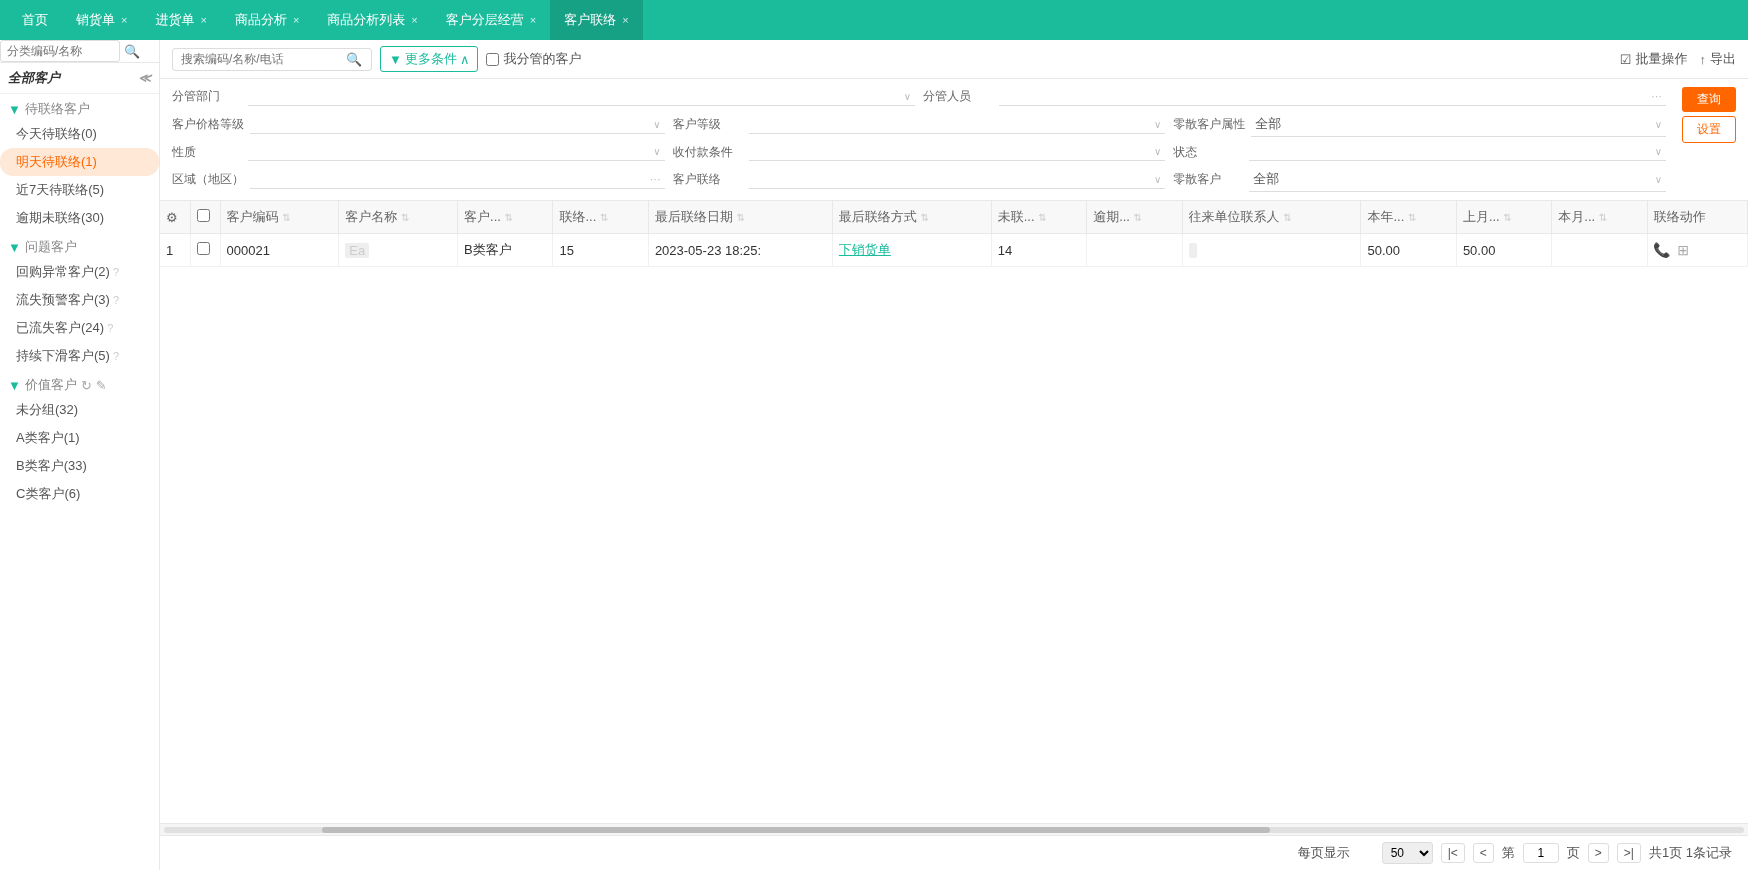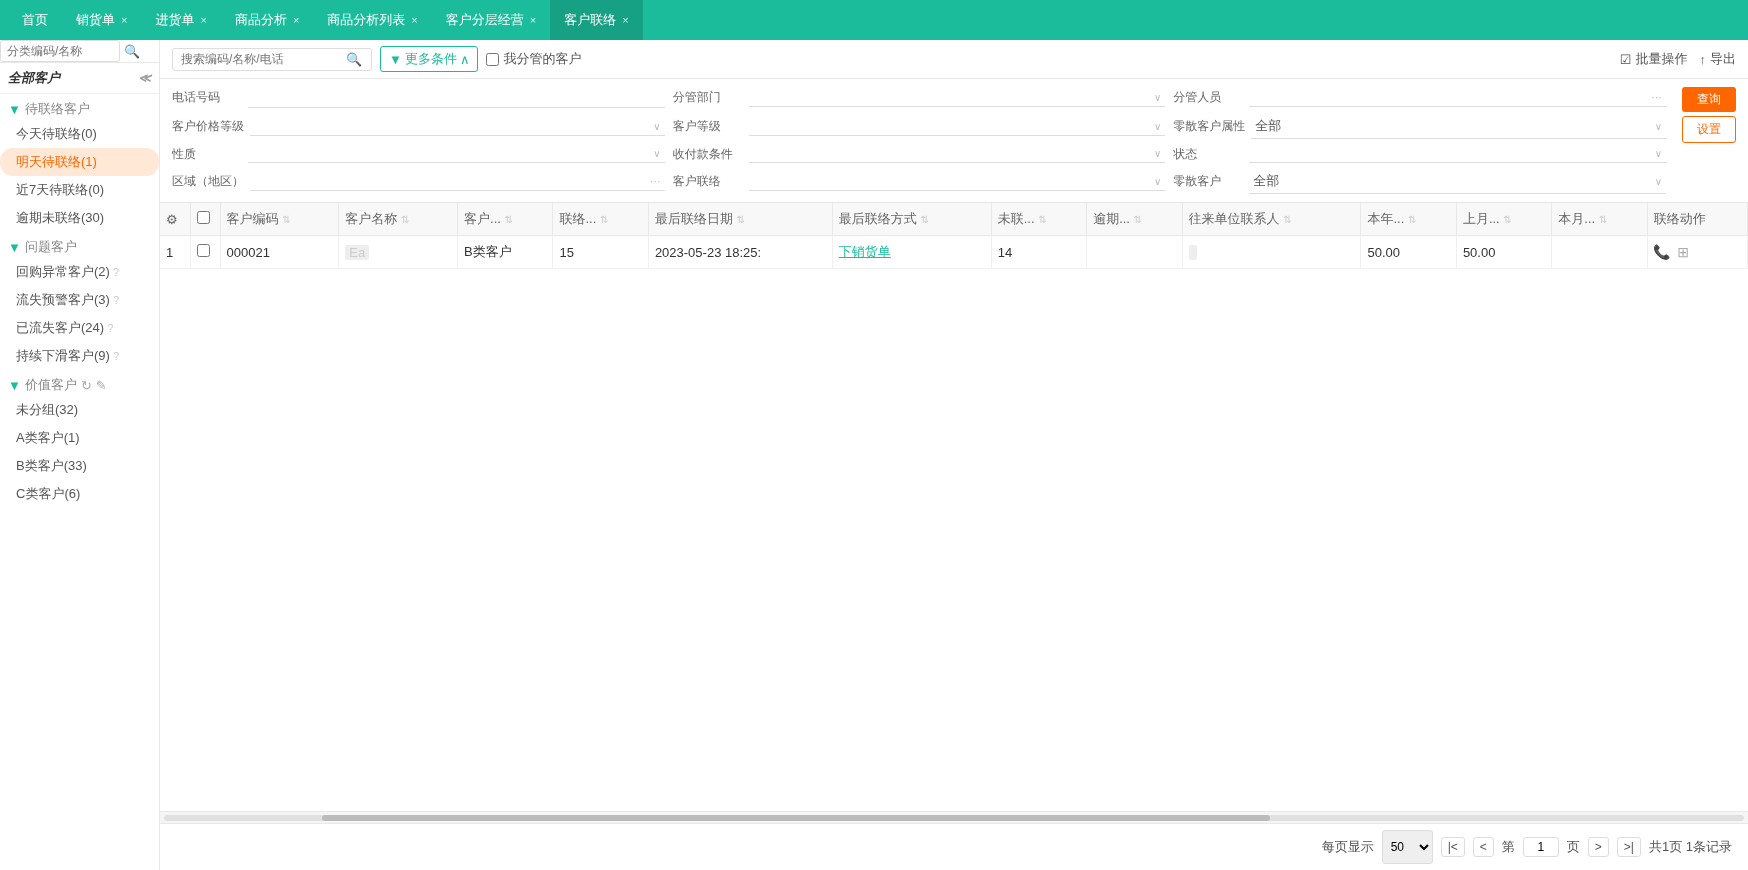--- a/index.html
+++ b/index.html
@@ -286,23 +286,24 @@
       display: flex;
       align-items: center;
       justify-content: flex-end;
       gap: 8px;
       font-size: 12px;
       color: #555;
     }
     .page-size-select {
       border: 1px solid #ddd;
       border-radius: 3px;
-      padding: 8px 4px;
+      padding: 2px 4px;
       font-size: 12px;
       outline: none;
+      margin-left: 24px;
     }
     .page-nav-btn {
       border: 1px solid #ddd;
       background: #fff;
       border-radius: 3px;
       padding: 2px 6px;
       cursor: pointer;
       font-size: 12px;
       color: #555;
     }
@@ -392,21 +393,21 @@
       <span class="triangle">▼</span>
       <span>待联络客户</span>
     </div>
     <div class="sidebar-item">
       <span>今天待联络(0)</span>
     </div>
     <div class="sidebar-item active">
       <span>明天待联络(1)</span>
     </div>
     <div class="sidebar-item">
-      <span>近7天待联络(0)</span>
+      <span>近7天待联络(5)</span>
     </div>
     <div class="sidebar-item">
       <span>逾期未联络(30)</span>
     </div>
 
     <div class="sidebar-group-title">
       <span class="triangle">▼</span>
       <span>问题客户</span>
     </div>
     <div class="sidebar-item">
@@ -415,21 +416,21 @@
     </div>
     <div class="sidebar-item">
       <span>流失预警客户(3)</span>
       <span class="help-icon">?</span>
     </div>
     <div class="sidebar-item">
       <span>已流失客户(24)</span>
       <span class="help-icon">?</span>
     </div>
     <div class="sidebar-item">
-      <span>持续下滑客户(9)</span>
+      <span>持续下滑客户(5)</span>
       <span class="help-icon">?</span>
     </div>
 
     <div class="sidebar-group-title">
       <span class="triangle">▼</span>
       <span>价值客户</span>
       <span style="margin-left:4px;color:#aaa;cursor:pointer;">↻</span>
       <span style="margin-left:4px;color:#aaa;cursor:pointer;">✎</span>
     </div>
     <div class="sidebar-item">
@@ -472,24 +473,20 @@
           <span>导出</span>
         </div>
       </div>
     </div>
 
     <div class="filter-panel">
       <div style="display:flex; gap:8px;">
         <div style="flex:1;">
 
           <div class="filter-row">
-            <div class="filter-item">
-              <span class="filter-label">电话号码</span>
-              <input class="filter-input" type="text" value="" style="">
-            </div>
             <div class="filter-item">
               <span class="filter-label">分管部门</span>
               <div class="filter-select" style="flex:1;">
                 <span></span>
                 <span class="arrow">∨</span>
               </div>
             </div>
             <div class="filter-item">
               <span class="filter-label">分管人员</span>
               <div class="filter-select" style="flex:1;">

